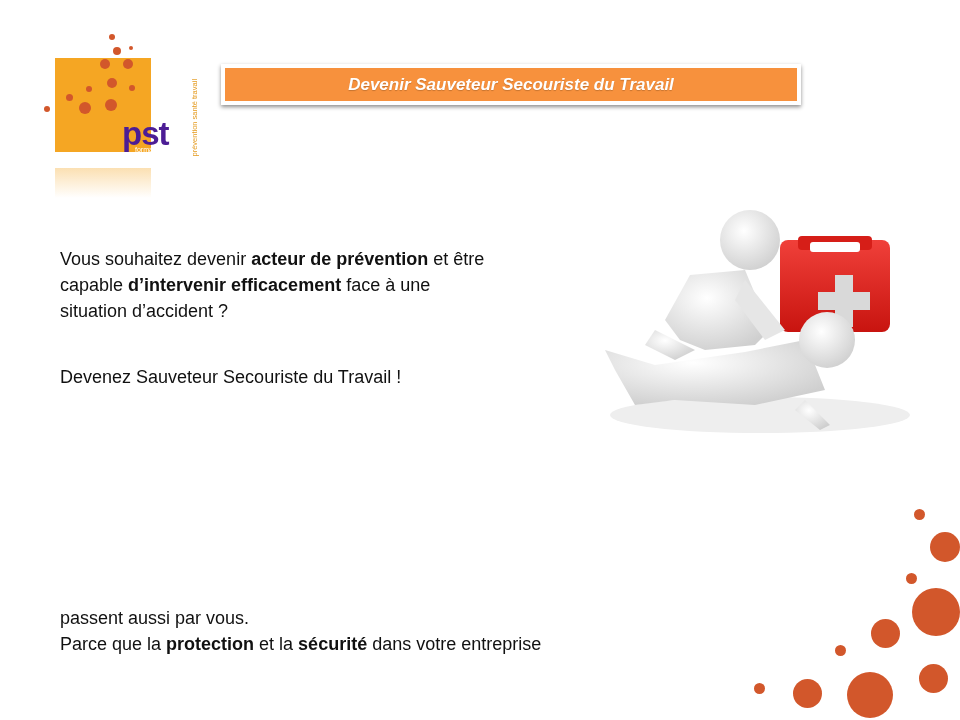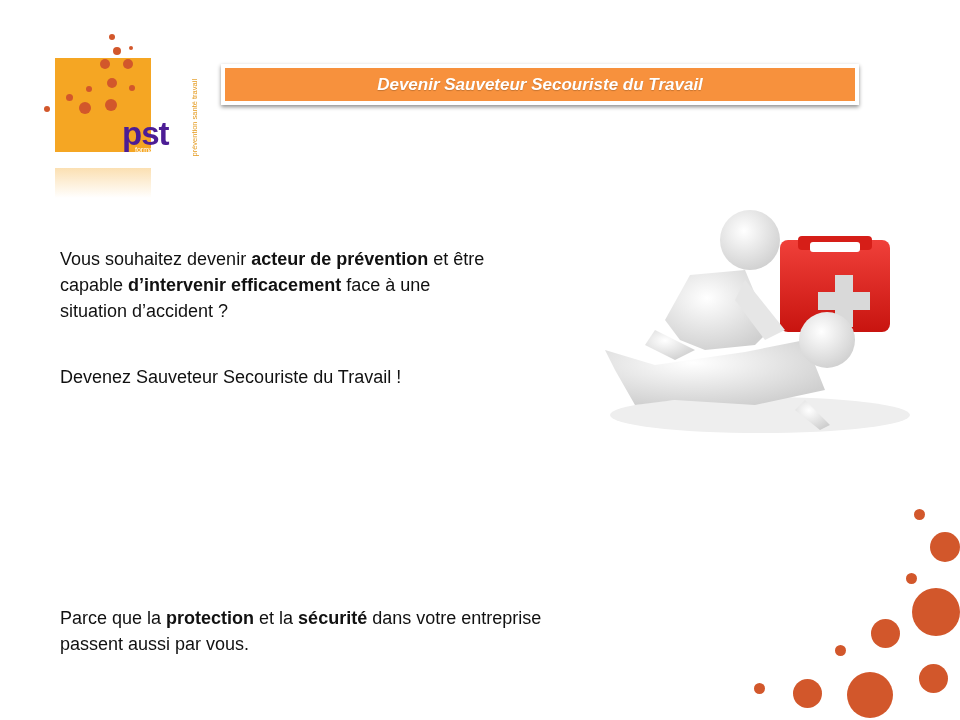--- a/index.html
+++ b/index.html
@@ -8,21 +8,21 @@
   .logo { position:absolute; left:40px; top:28px; width:130px; height:180px; }
   .logo-square { position:absolute; left:15px; top:30px; width:96px; height:94px; background:#F5A623; }
   .logo-text { position:absolute; left:82px; top:92px; color:#4c1d95; font-weight:bold; font-size:33px;
                letter-spacing:-1px; line-height:27px; }
   .logo-sub { position:absolute; left:95px; top:118px; color:#fff; font-size:7px; line-height:7px; }
   .logo-vert { position:absolute; left:104px; top:74px; width:100px; transform:rotate(-90deg);
                color:#E49B20; font-size:7.5px; white-space:nowrap; transform-origin:center; }
   .logo-reflect { position:absolute; left:15px; top:140px; width:96px; height:30px;
                   background:linear-gradient(to bottom, rgba(245,166,35,0.35), rgba(255,255,255,0)); }
   .dot { position:absolute; border-radius:50%; background:#D2572B; }
-  .banner-wrap { position:absolute; left:221px; top:64px; width:638px; height:41px; background:#fff;
+  .banner-wrap { position:absolute; left:221px; top:64px; width:580px; height:41px; background:#fff;
                  box-shadow:0 2px 4px rgba(0,0,0,0.45); }
   .banner { position:absolute; left:4px; top:4px; right:4px; bottom:4px; background:#F7913D;
             color:#fff; font-weight:bold; font-style:italic; font-size:17px; text-align:center;
             line-height:33px; text-shadow:0 1px 1px rgba(0,0,0,0.2); }
   .body-text { position:absolute; left:60px; font-size:18px; line-height:26px; color:#111; }
   .body-text b { font-weight:bold; }
   .orange { color:#E47124; font-weight:bold; }
   .illus { position:absolute; left:595px; top:200px; width:330px; height:250px; }
 </style>
 </head>
@@ -63,22 +63,22 @@
 
 <div class="body-text" style="top:364px;">Devenez Sauveteur Secouriste du Travail !</div>
 
 <div class="body-text" style="top:415px;">
 </div>
 
 <div class="body-text" style="top:503px;">
 </div>
 
 <div class="body-text" style="top:605px;">
+  <div>passent aussi par vous.</div>
   <div><span>Parce que la </span><b>protection</b><span> et la </span><b>sécurité</b><span> dans votre entreprise</span></div>
-  <div>passent aussi par vous.</div>
 </div>
 
 <div class="illus">
   <svg width="330" height="250" viewBox="0 0 330 250">
     <defs>
       <radialGradient id="g1" cx="40%" cy="35%" r="70%">
         <stop offset="0%" stop-color="#ffffff"></stop>
         <stop offset="100%" stop-color="#cfcfcf"></stop>
       </radialGradient>
       <linearGradient id="kit" x1="0" y1="0" x2="0" y2="1">

